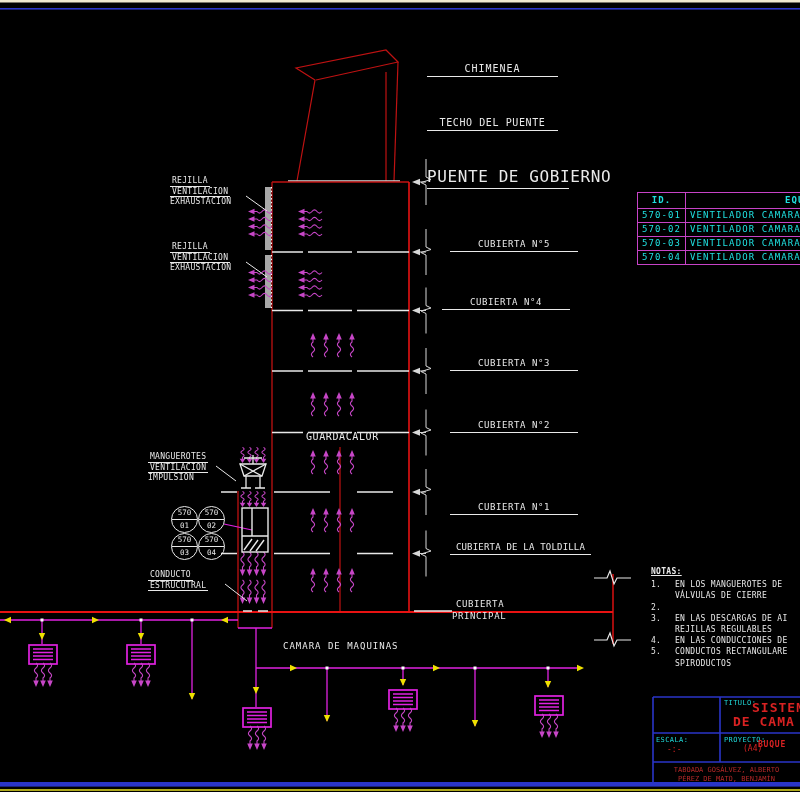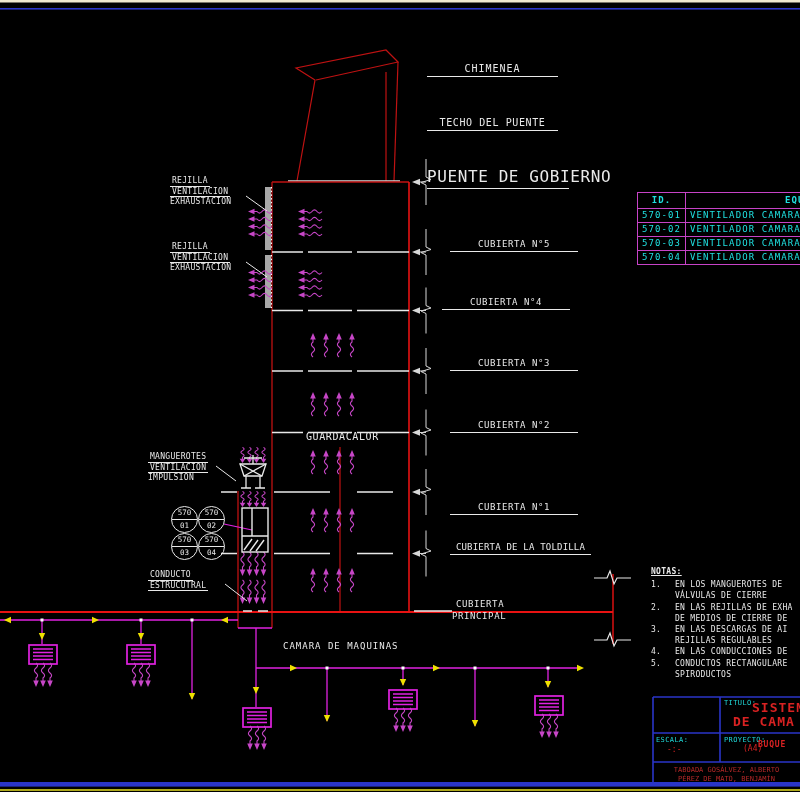--- a/index.html
+++ b/index.html
@@ -341,21 +341,20 @@
   </div>
 
   <div class="notes">
     <div class="ttl">NOTAS:</div>
     <div class="nrow">
       <div class="nnum">1.</div>
       <div><span>EN LOS MANGUEROTES DE</span><br><span>VÁLVULAS DE CIERRE</span></div>
     </div>
     <div class="nrow">
       <div class="nnum">2.</div>
-      <div><span>EN LAS REJILLAS DE EXHA</span><br><span>DE MEDIOS DE CIERRE DE</span></div>
     </div>
     <div class="nrow">
       <div class="nnum">3.</div>
       <div><span>EN LAS DESCARGAS DE AI</span><br><span>REJILLAS REGULABLES</span></div>
     </div>
     <div class="nrow">
       <div class="nnum">4.</div>
       <div><span>EN LAS CONDUCCIONES DE</span></div>
     </div>
     <div class="nrow">

